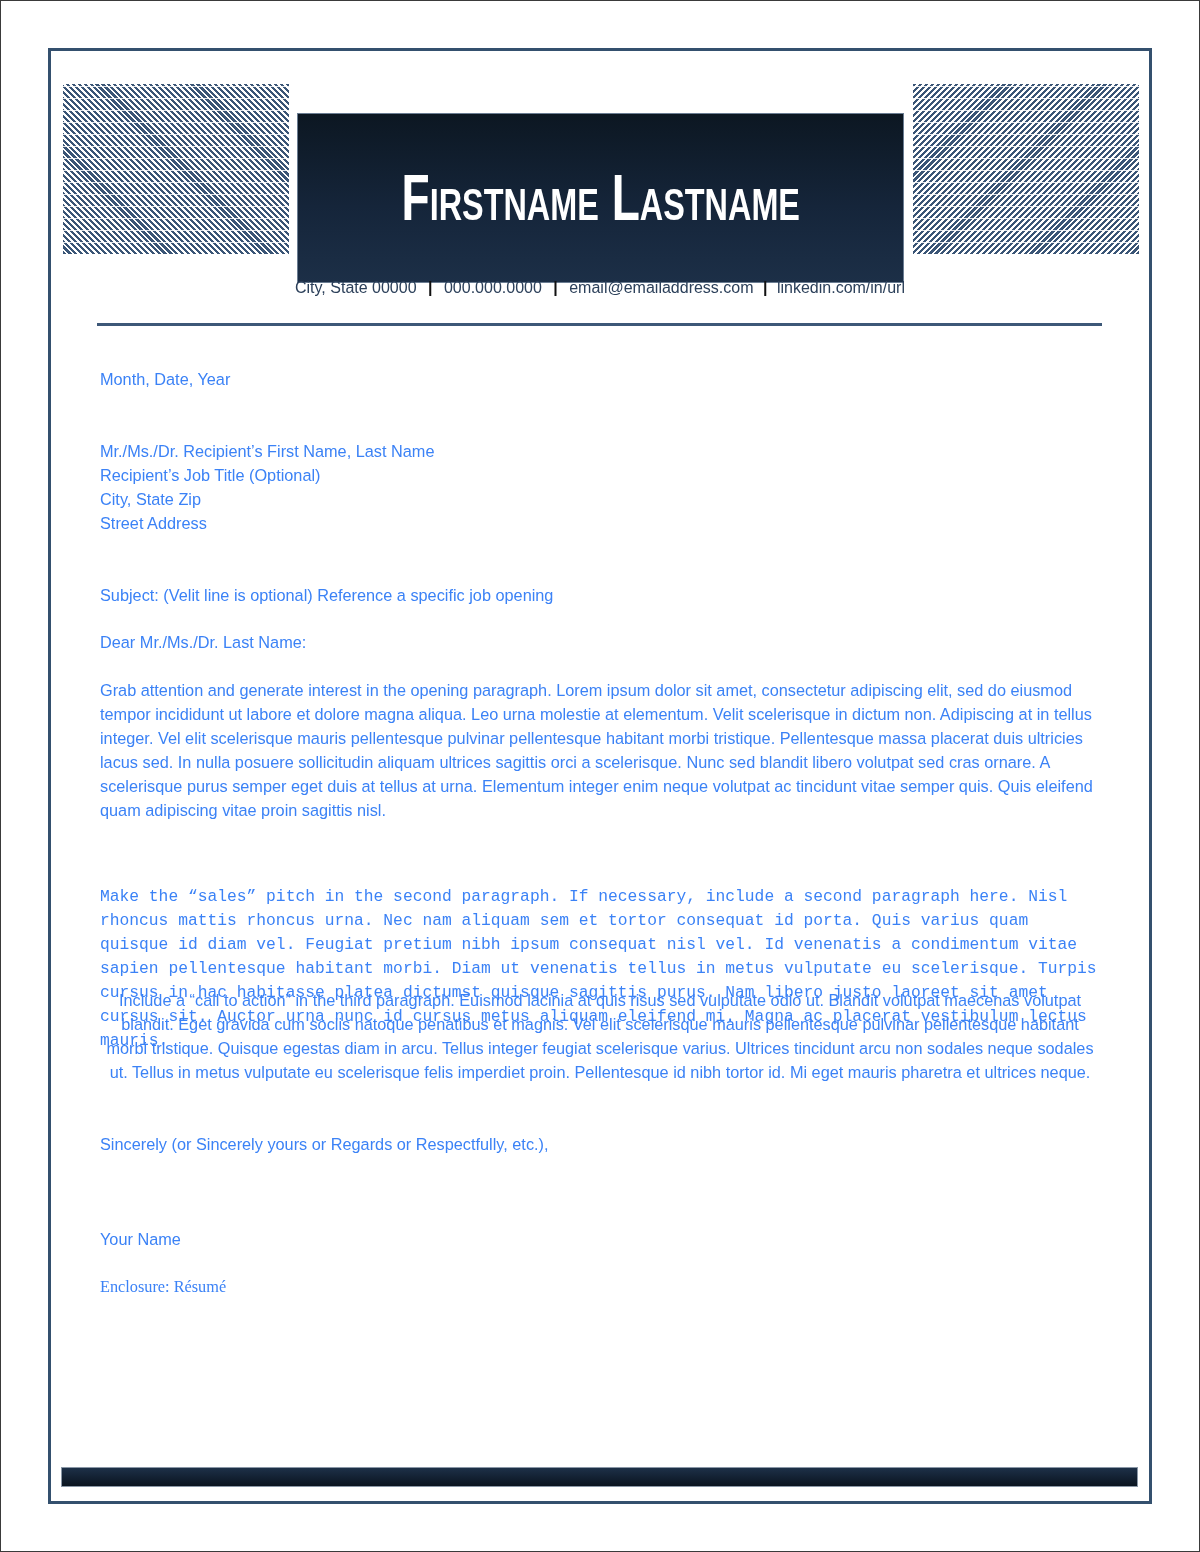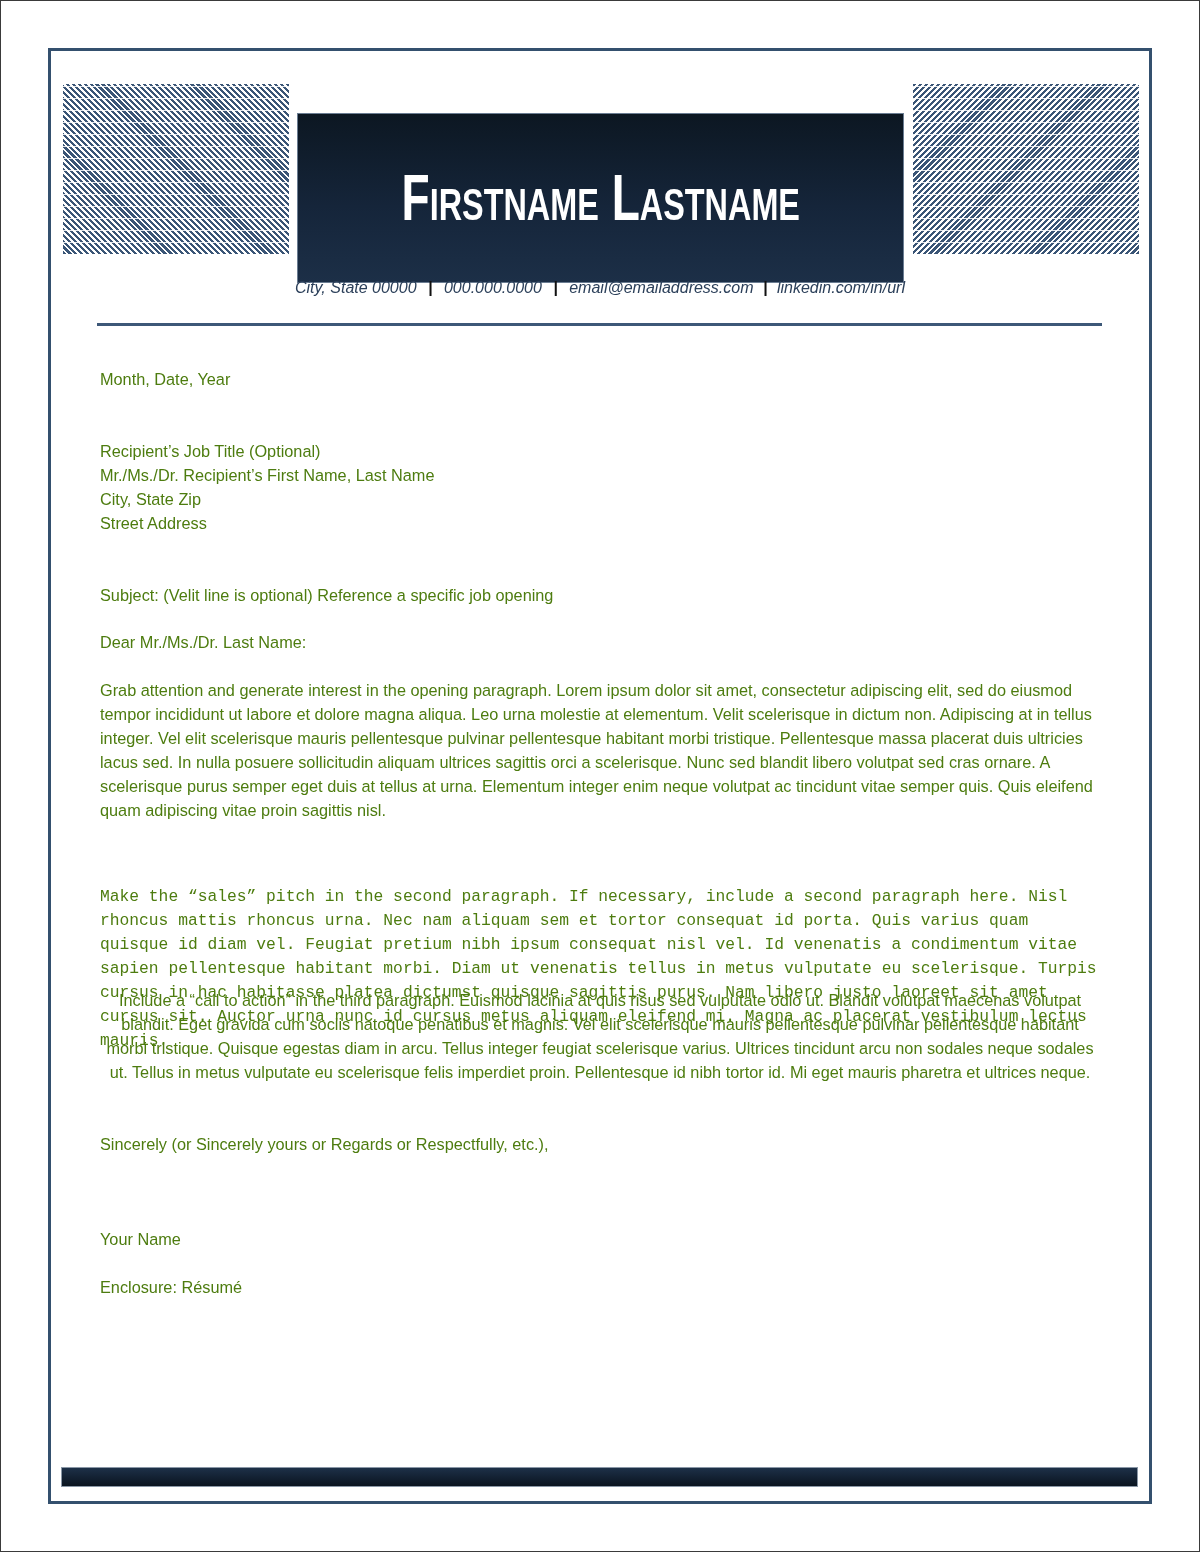--- a/index.html
+++ b/index.html
@@ -19,24 +19,24 @@
       repeating-linear-gradient(0deg, transparent 0px, transparent 11px, rgba(255,255,255,0.85) 11px, rgba(255,255,255,0.85) 12px),
       repeating-linear-gradient(-45deg, #3a5576 0px, #3a5576 2.2px, #ffffff 2.2px, #ffffff 4.2px); }
   .name-box { position: absolute; left: 297px; top: 82px; width: 607px; height: 170px;
               background: linear-gradient(180deg, #0c1722 0%, #15253a 55%, #1c2f47 100%);
               border: 1px solid #6b7d92; box-sizing: border-box;
               display: flex; align-items: center; justify-content: center; margin-top: 31px; }
   .name-text { color: #ffffff; font-family: "Liberation Sans", sans-serif; font-weight: bold;
                font-size: 64px; font-variant: small-caps; letter-spacing: 0px;
                transform: scaleX(0.72); white-space: nowrap; line-height: 1; }
   .contact { position: absolute; left: 0; width: 1200px; top: 279px; text-align: center;
-             font-size: 16px; color: #2c405a; white-space: nowrap; font-style: italic; }
+             font-size: 16px; color: #2c405a; white-space: nowrap; }
   .contact .sep { color: #111; font-weight: bold; margin: 0 7px; }
   .rule { position: absolute; left: 97px; top: 323px; width: 1005px; height: 3px; background: #3d5878; }
-  .body-text { position: absolute; left: 100px; width: 1000px; font-size: 16.3px; color: #4d7c0f;
+  .body-text { position: absolute; left: 100px; width: 1000px; font-size: 16.3px; color: #3b82f6;
                line-height: 24px; }
   .body-text p { margin: 0; }
   .footer-bar { position: absolute; left: 61px; top: 1467px; width: 1077px; height: 20px;
                 background: linear-gradient(180deg, #1d3048 0%, #0a141f 100%);
                 border: 1px solid #8a97a6; box-sizing: border-box; }
 </style>
 </head>
 <body>
 
 <div class="page-frame"></div>
@@ -58,22 +58,22 @@
   <span>linkedin.com/in/url</span>
 </div>
 
 <div class="rule"></div>
 
 <div class="body-text" style="top:367px;">
   <p>Month, Date, Year</p>
 </div>
 
 <div class="body-text" style="top:439px;">
+  <p>Mr./Ms./Dr. Recipient’s First Name, Last Name</p>
   <p>Recipient’s Job Title (Optional)</p>
-  <p>Mr./Ms./Dr. Recipient’s First Name, Last Name</p>
   <p>City, State Zip</p>
   <p>Street Address</p>
 </div>
 
 <div class="body-text" style="top:583px;">
   <p>Subject: (Velit line is optional) Reference a specific job opening</p>
 </div>
 
 <div class="body-text" style="top:630px;">
   <p>Dear Mr./Ms./Dr. Last Name:</p>
@@ -92,17 +92,17 @@
 </div>
 
 <div class="body-text" style="top:1132px;">
   <p>Sincerely (or Sincerely yours or Regards or Respectfully, etc.),</p>
 </div>
 
 <div class="body-text" style="top:1227px;">
   <p>Your Name</p>
 </div>
 
-<div class="body-text" style="top:1275px;">
+<div class="body-text" style="top:1275px;font-family:Liberation Serif, serif;">
   <p>Enclosure: Résumé</p>
 </div>
 
 <div class="footer-bar"></div>
 
 </body></html>

